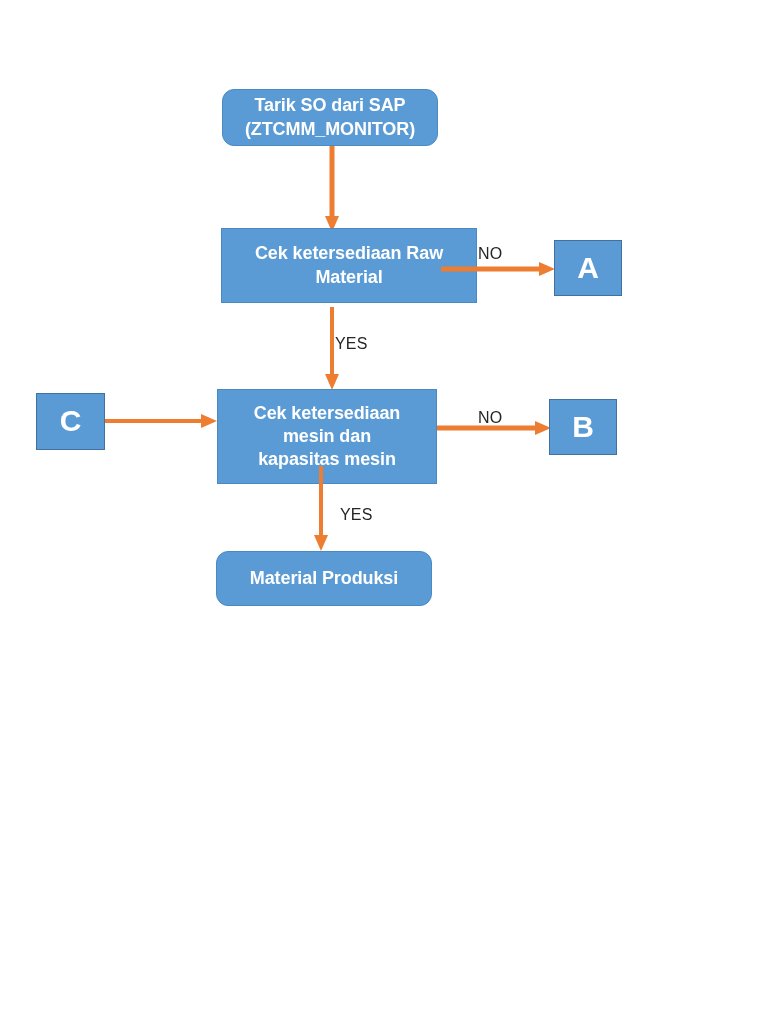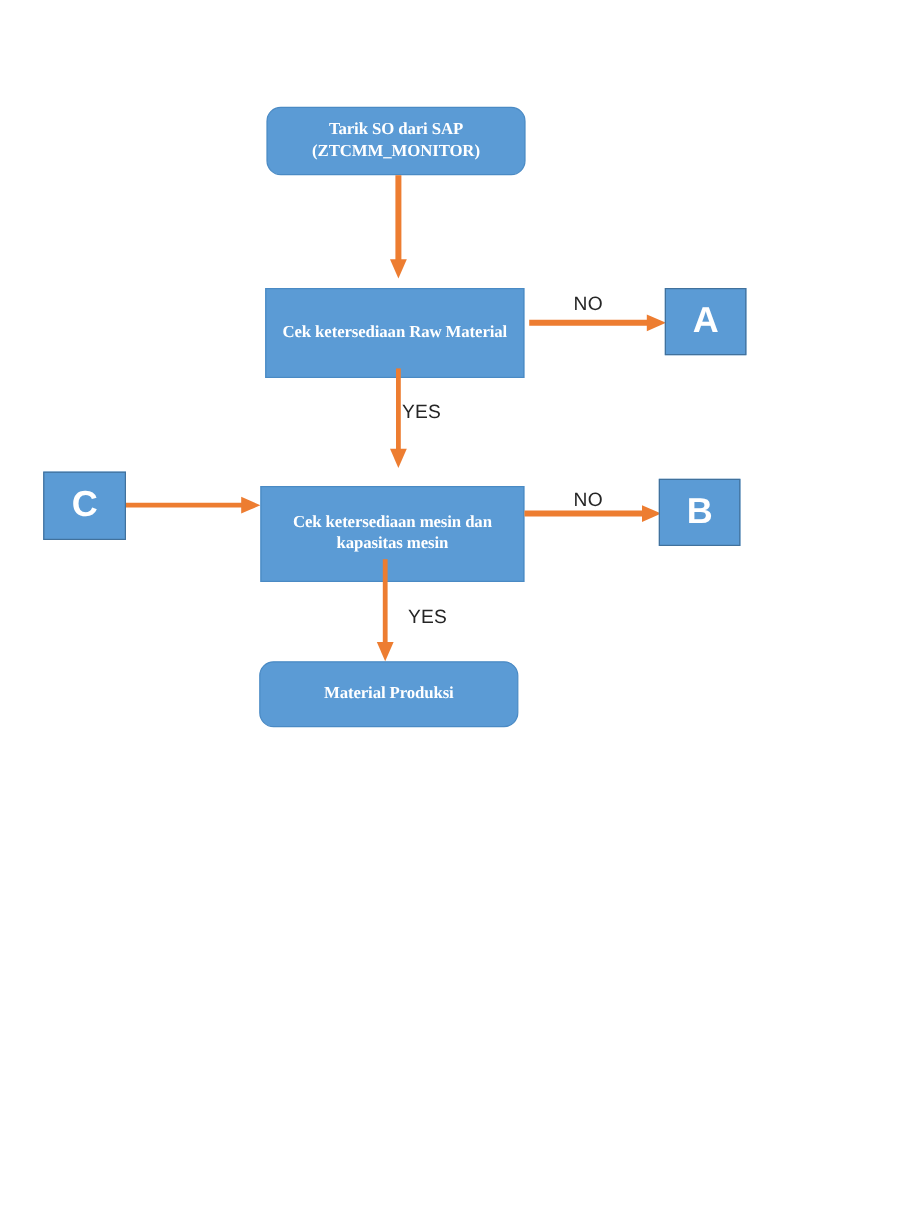--- a/index.html
+++ b/index.html
@@ -33,23 +33,22 @@
     text-align: center;
     font-weight: bold;
     line-height: 1.28;
     letter-spacing: -0.1px;
     -webkit-font-smoothing: antialiased;
   }
   .node.rounded {
     border-radius: 12px;
   }
   .node.process {
-    font-size: 14px;
+    font-size: 18px;
     padding: 2px 8px;
-    font-family: Liberation Serif, serif;
   }
   .node.connector {
     font-size: 30px;
     font-weight: bold;
     border: 1px solid #41719C;
   }
   .node-label {
     display: block;
     width: 100%;
   }
@@ -82,21 +81,21 @@
     </div>
   </div>
 
   <div class="arrow" style="left:325px; top:146px;">
     <svg width="14" height="87" viewBox="0 0 14 87">
       <line x1="7" y1="0" x2="7" y2="72" stroke="#ED7D31" stroke-width="5"></line>
       <polygon points="0,70 14,70 7,86" fill="#ED7D31"></polygon>
     </svg>
   </div>
 
-  <div class="node process" style="left:221px; top:240px; width:216px; height:75px;">
+  <div class="node process" style="left:221px; top:228px; width:256px; height:75px;">
     <div>
       <span class="node-label">Cek ketersediaan Raw Material</span>
     </div>
   </div>
 
   <div class="arrow" style="left:441px; top:262px;">
     <svg width="115" height="14" viewBox="0 0 115 14">
       <line x1="0" y1="7" x2="100" y2="7" stroke="#ED7D31" stroke-width="5"></line>
       <polygon points="98,0 98,14 114,7" fill="#ED7D31"></polygon>
     </svg>
@@ -119,21 +118,21 @@
     <span class="node-label">C</span>
   </div>
 
   <div class="arrow" style="left:105px; top:414px;">
     <svg width="113" height="14" viewBox="0 0 113 14">
       <line x1="0" y1="7" x2="98" y2="7" stroke="#ED7D31" stroke-width="4"></line>
       <polygon points="96,0 96,14 112,7" fill="#ED7D31"></polygon>
     </svg>
   </div>
 
-  <div class="node process" style="left:217px; top:405px; width:220px; height:80px;">
+  <div class="node process" style="left:217px; top:389px; width:220px; height:95px;">
     <div>
       <span class="node-label">Cek ketersediaan mesin dan</span>
       <span class="node-label">kapasitas mesin</span>
     </div>
   </div>
 
   <div class="arrow" style="left:437px; top:421px;">
     <svg width="115" height="14" viewBox="0 0 115 14">
       <line x1="0" y1="7" x2="100" y2="7" stroke="#ED7D31" stroke-width="5"></line>
       <polygon points="98,0 98,14 114,7" fill="#ED7D31"></polygon>

